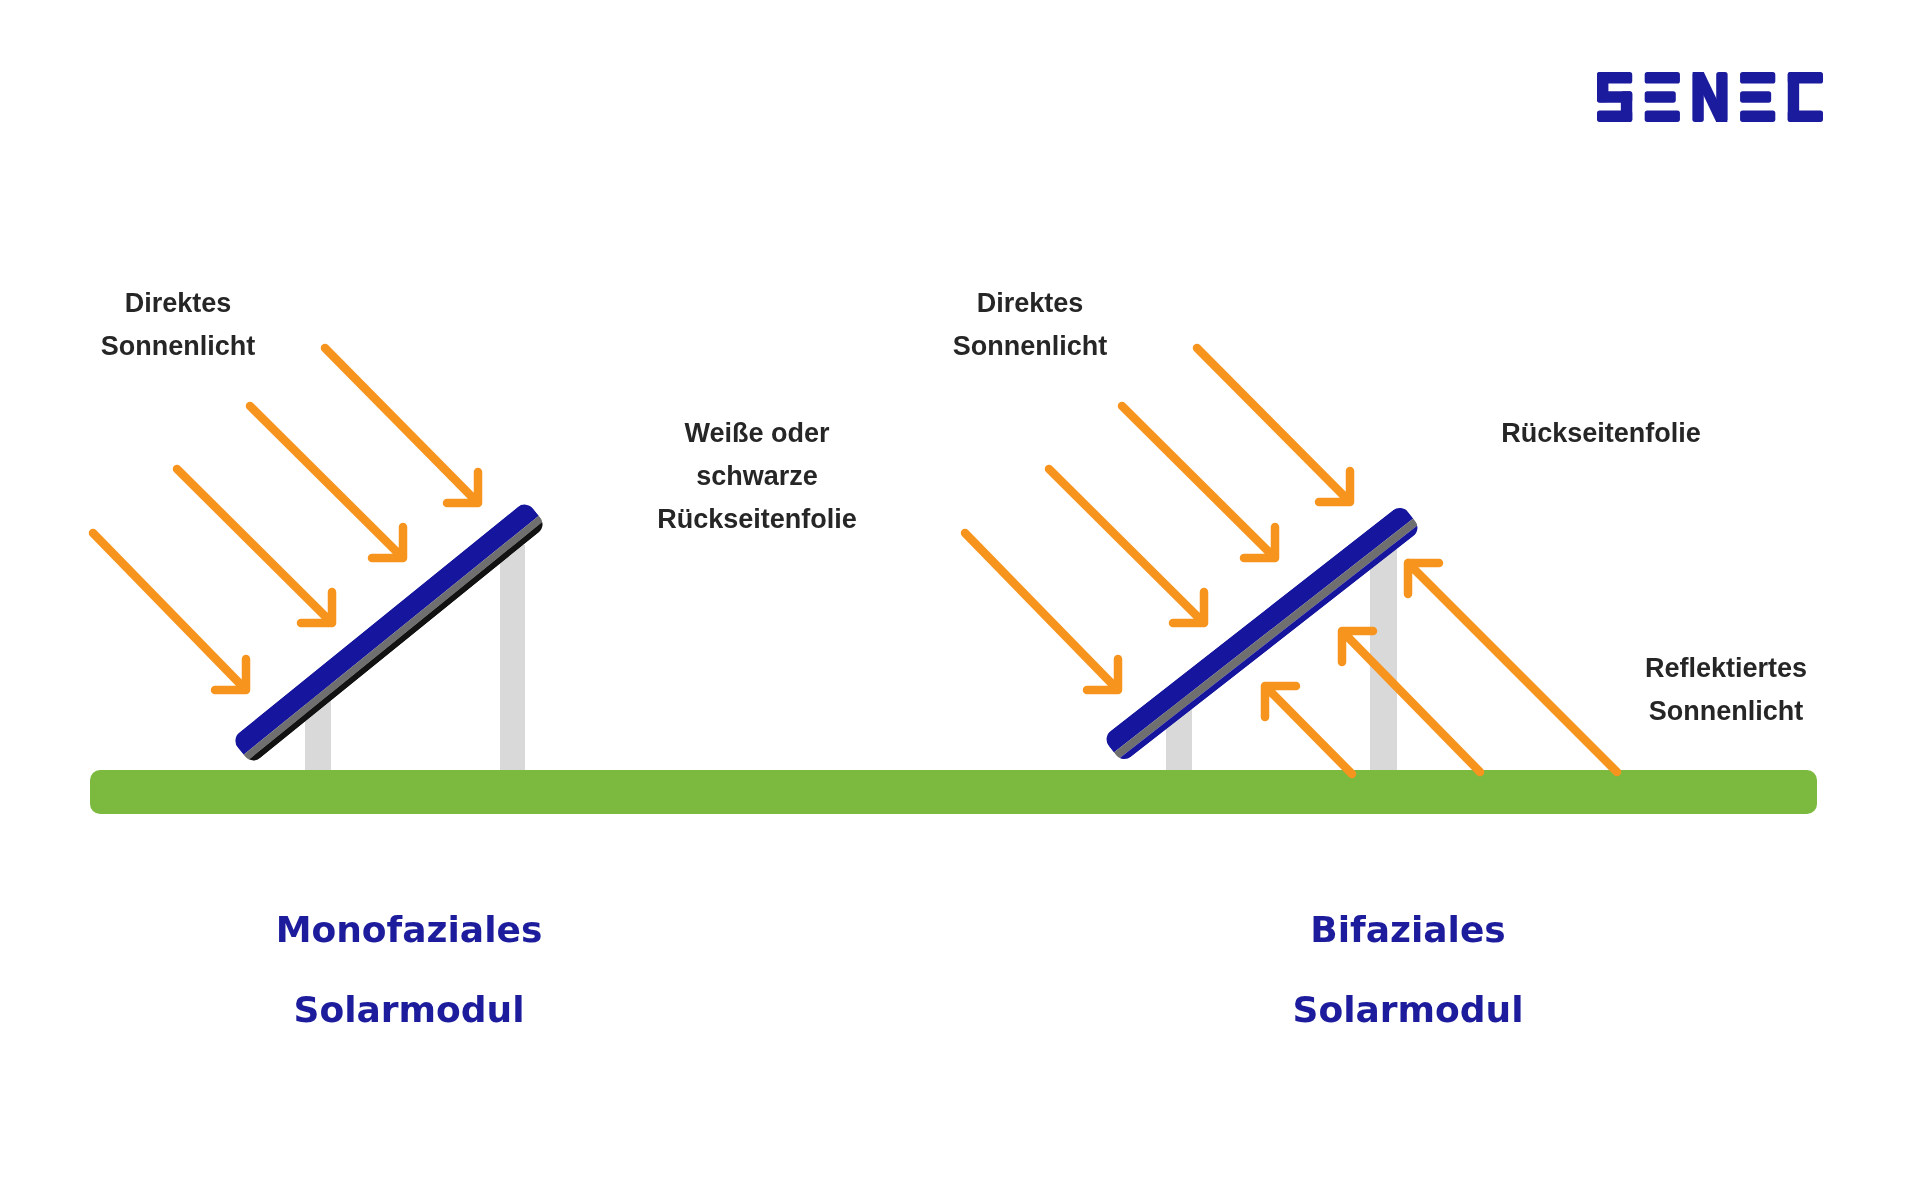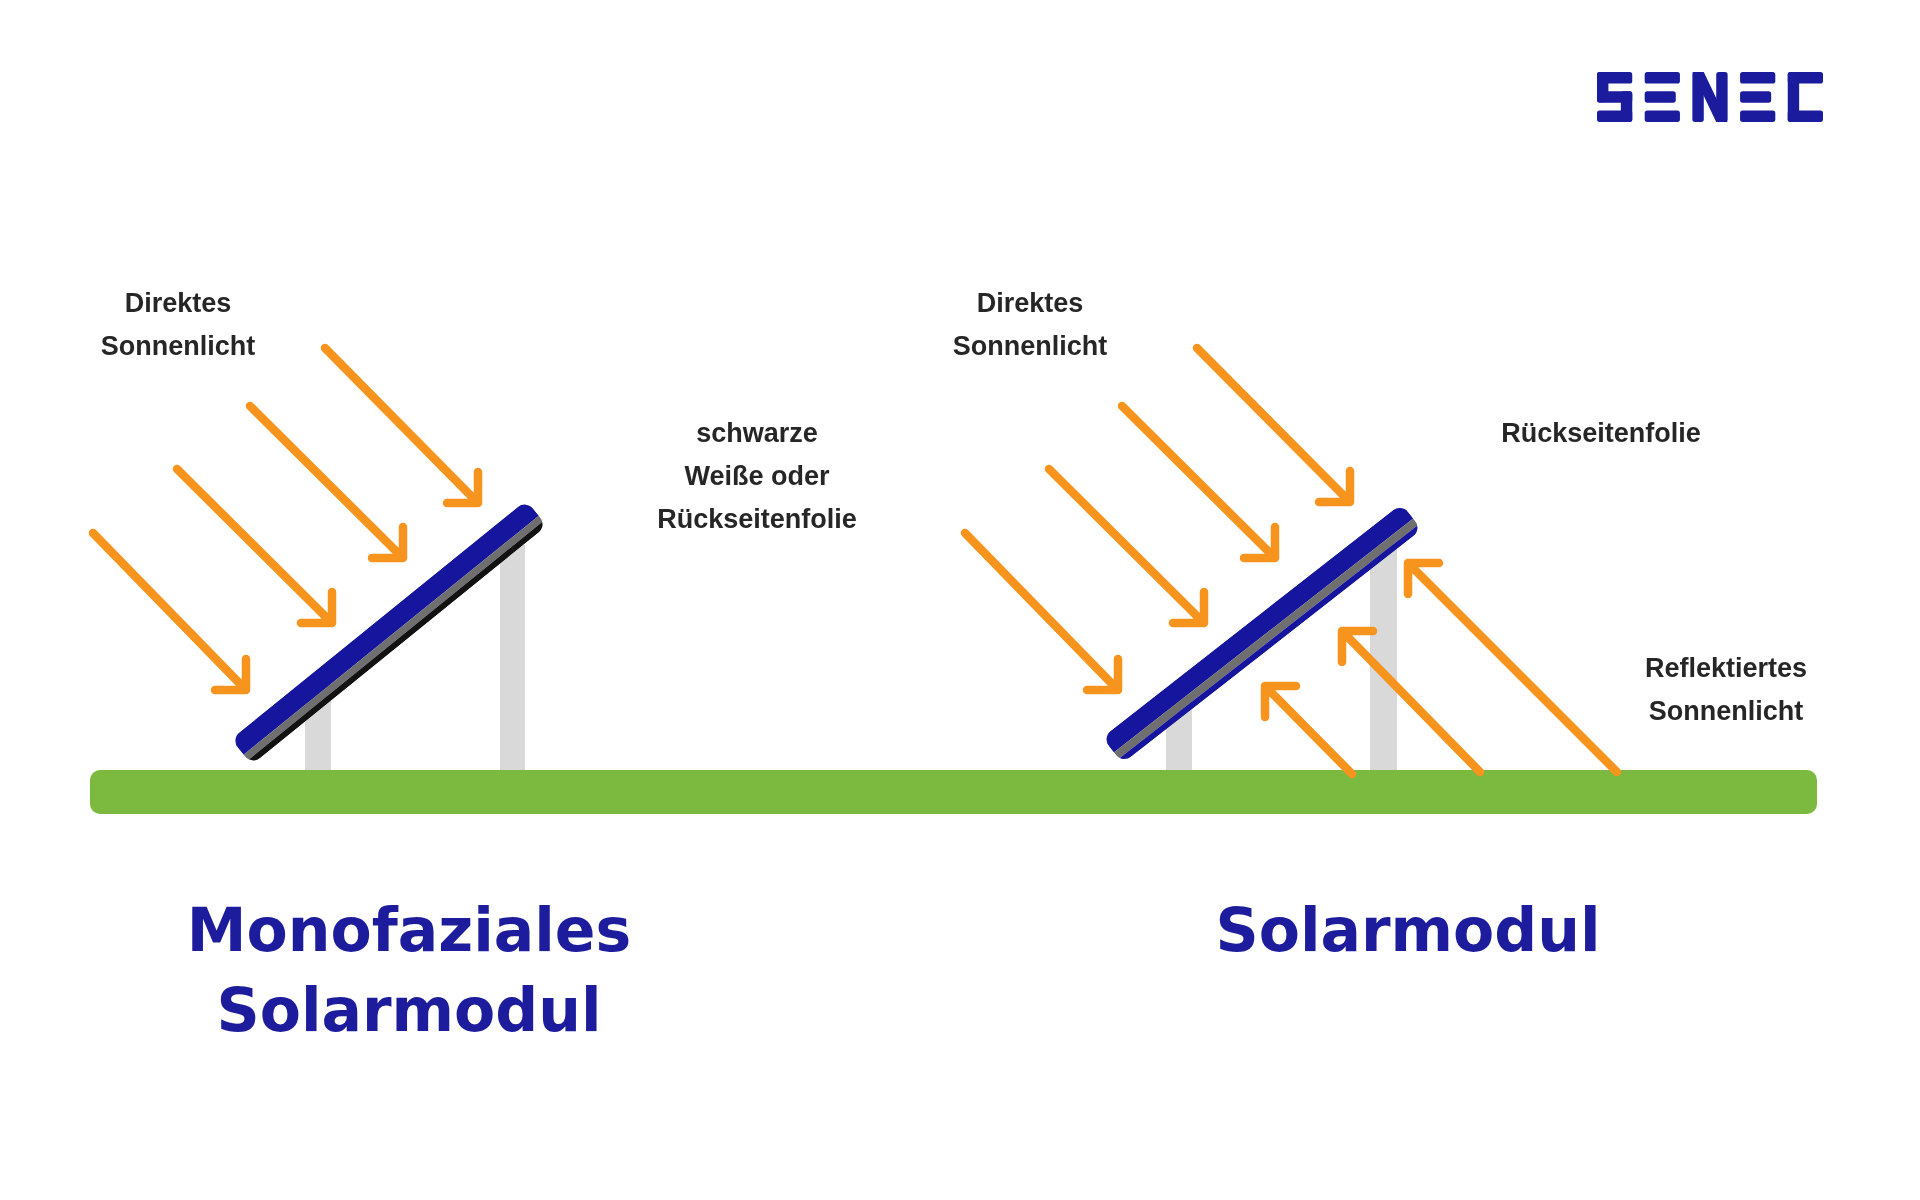--- a/index.html
+++ b/index.html
@@ -11,21 +11,21 @@
   
   .label{
     position:absolute;text-align:center;
     color:var(--label,#262626);
     font-weight:700;font-size:27px;line-height:43px;
   }
   .title{
     position:absolute;text-align:center;
     color:var(--title,#1c1c9c);
     font-family:"DejaVu Sans",sans-serif;
-    font-weight:700;font-size:60px;line-height:80px;
+    font-weight:700;font-size:36px;line-height:80px;
   }
   .ln{display:block;text-align:center;}
   .l-mono-direct{left:53px;top:282px;width:250px;}
   .l-mono-back  {left:632px;top:412px;width:250px;}
   .l-bi-direct  {left:905px;top:282px;width:250px;}
   .l-bi-back    {left:1476px;top:412px;width:250px;}
   .l-bi-refl    {left:1601px;top:647px;width:250px;}
   .t-mono{left:159px;top:890px;width:500px;}
   .t-bi  {left:1158px;top:890px;width:500px;}
   
@@ -131,22 +131,22 @@
     <div class="layer-cells"></div>
     <div class="layer-clear"></div>
   </div>
 
   <div class="label l-mono-direct">
     <span class="ln">Direktes</span>
     <span class="ln">Sonnenlicht</span>
   </div>
 
   <div class="label l-mono-back">
+    <span class="ln">Weiße oder</span>
     <span class="ln">schwarze</span>
-    <span class="ln">Weiße oder</span>
     <span class="ln">Rückseitenfolie</span>
   </div>
 
   <div class="label l-bi-direct">
     <span class="ln">Direktes</span>
     <span class="ln">Sonnenlicht</span>
   </div>
 
   <div class="label l-bi-back">
     <span class="ln">Rückseitenfolie</span>
@@ -156,16 +156,17 @@
     <span class="ln">Reflektiertes</span>
     <span class="ln">Sonnenlicht</span>
   </div>
 
   <div class="title t-mono">
     <span class="ln">Monofaziales</span>
     <span class="ln">Solarmodul</span>
   </div>
 
   <div class="title t-bi">
+    <span class="ln">Bifaziales</span>
     <span class="ln">Solarmodul</span>
   </div>
 
 </div>
 
 </body></html>

